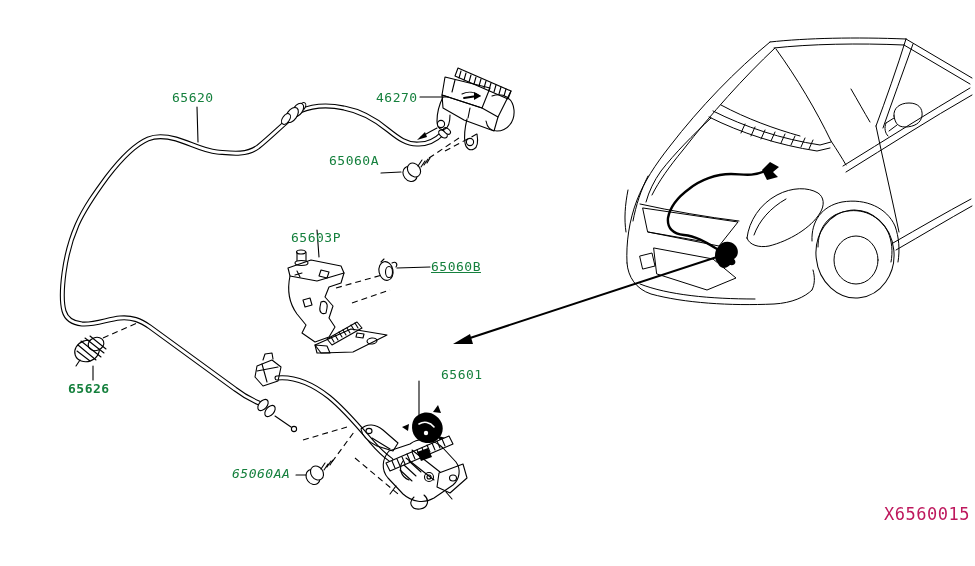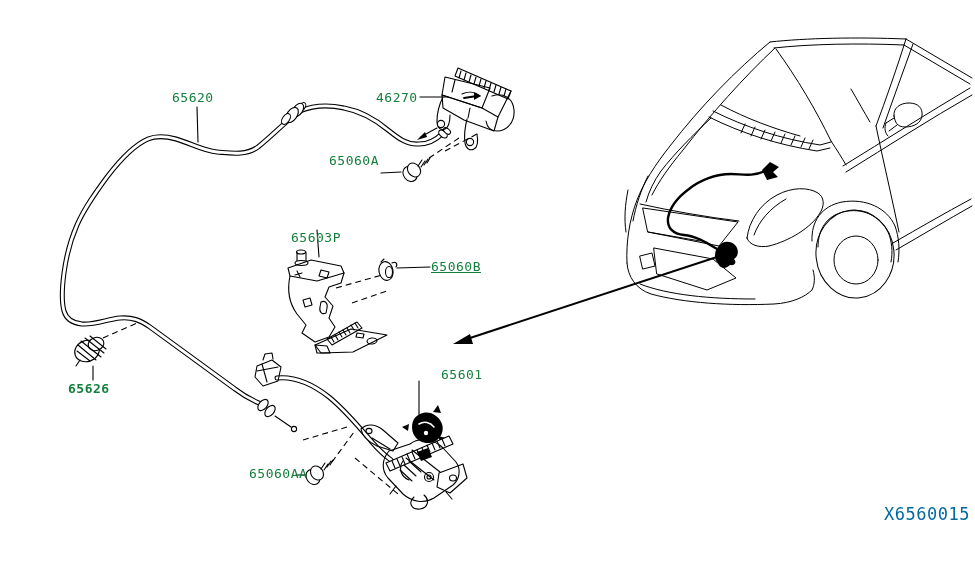--- a/index.html
+++ b/index.html
@@ -18,21 +18,21 @@
     letter-spacing:0.5px;
     color:#15803d;
     white-space:nowrap;
     cursor:pointer;
   }
   .diagram-code{
     position:absolute;
     font-size:17px;
     line-height:18px;
     letter-spacing:0.5px;
-    color:#0369a1;
+    color:#be185d;
     white-space:nowrap;
   }
   .art{stroke:#000;fill:none;stroke-width:1.1;stroke-linecap:round;stroke-linejoin:round;}
   .thin{stroke-width:1;}
   .dbl-out{stroke:#000;fill:none;stroke-width:5;stroke-linecap:round;stroke-linejoin:round;}
   .dbl-in{stroke:#fff;fill:none;stroke-width:2.8;stroke-linecap:round;stroke-linejoin:round;}
   .dash{stroke:#000;fill:none;stroke-width:1.1;stroke-dasharray:6 4;}
   .wfill{fill:#fff;stroke:#000;stroke-width:1.1;}
   .bfill{fill:#000;stroke:none;}
   .bold{stroke:#000;fill:none;stroke-width:2.4;stroke-linecap:round;}
@@ -262,16 +262,16 @@
   </g>
 </svg>
 
   <div class="part-label" style="left:172px;top:91px;">65620</div>
   <div class="part-label" style="left:376px;top:91px;">46270</div>
   <div class="part-label" style="left:329px;top:154px;">65060A</div>
   <div class="part-label" style="left:291px;top:231px;text-align:right;">65603P</div>
   <div class="part-label" style="left:431px;top:260px;text-decoration:underline;">65060B</div>
   <div class="part-label" style="left:68px;top:382px;font-weight:bold;">65626</div>
   <div class="part-label" style="left:401px;top:368px;margin-left:40px;">65601</div>
-  <div class="part-label" style="left:249px;top:467px;">65060AA</div>
+  <div class="part-label" style="left:232px;top:467px;font-style:italic;">65060AA</div>
 
   <div class="diagram-code" style="left:884px;top:505px;">X6560015</div>
 </div>
 
 </body></html>

